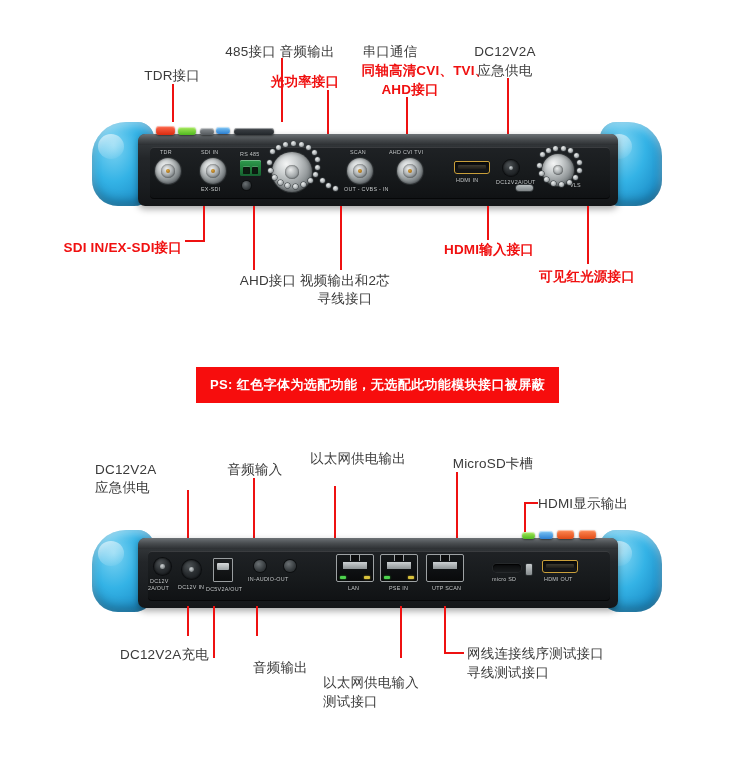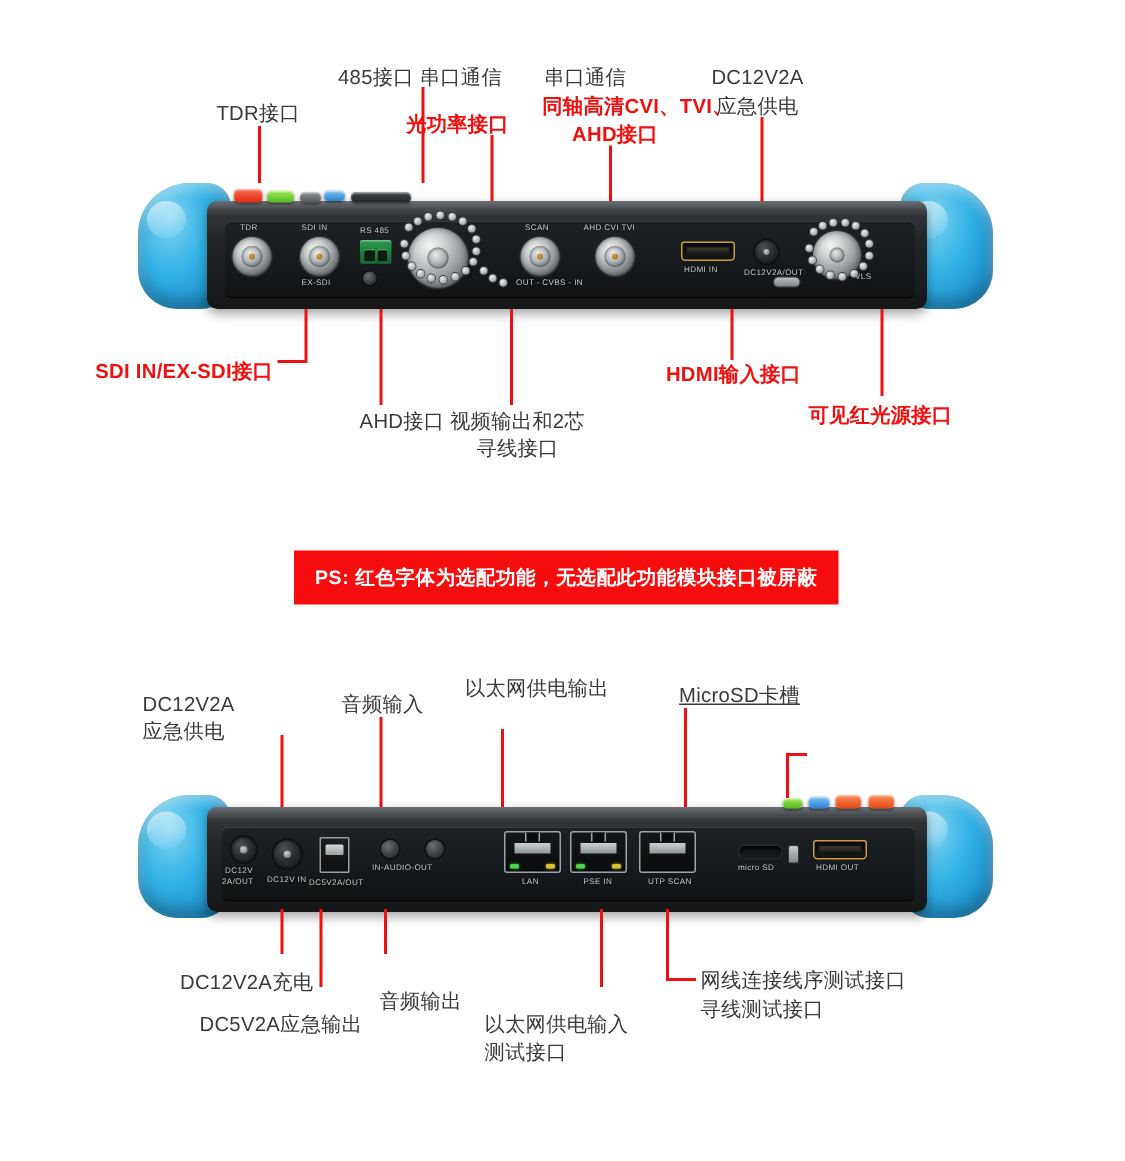--- a/index.html
+++ b/index.html
@@ -242,22 +242,22 @@
   .btn.grey  { background:linear-gradient(180deg,#8b9094,#53585c); }
   .btn.orange{ background:linear-gradient(180deg,#ff8a55,#e04a16); }
   .btn.dark  { background:linear-gradient(180deg,#40454a,#22262a); }
 </style>
 </head>
 <body>
 
 <div class="stage">
 
   <div class="lbl r" style="left:100px; top:67px; width:100px;"><span class="red">TDR接口</span></div>
-  <div class="lbl c" style="left:190px; top:43px; width:180px;"><span>485接口 串口通信</span></div>
-  <div class="lbl c red" style="left:245px; top:74px; width:120px;"><span>光功率接口</span></div>
+  <div class="lbl c" style="left:190px; top:43px; width:180px;"><span>485接口 音频输出</span></div>
+  <div class="lbl c red" style="left:245px; top:74px; width:120px;font-family:Liberation Mono, monospace;"><span>光功率接口</span></div>
   <div class="lbl c" style="left:330px; top:43px; width:120px;"><span>串口通信</span></div>
   <div class="lbl c red" style="left:335px; top:62px; width:180px;"><span>同轴高清CVI、TVI、</span></div>
   <div class="lbl c red" style="left:355px; top:81px; width:110px;"><span>AHD接口</span></div>
   <div class="lbl c" style="left:450px; top:43px; width:110px;"><span>DC12V2A</span></div>
   <div class="lbl c" style="left:450px; top:62px; width:110px;"><span>应急供电</span></div>
 
   <div class="ln v" style="left:172px; top:84px;  height:38px;"></div>
   <div class="ln v" style="left:281px; top:58px;  height:64px;"></div>
   <div class="ln v" style="left:327px; top:90px;  height:52px;"></div>
   <div class="ln v" style="left:406px; top:97px;  height:45px;"></div>
@@ -374,21 +374,22 @@
   <div class="lbl c red" style="left:521px; top:268px; width:132px;"><span>可见红光源接口</span></div>
 
   <div class="ps-banner" style="left:196px; top:367px; width:363px; height:36px;">
     <span>PS: 红色字体为选配功能，无选配此功能模块接口被屏蔽</span>
   </div>
 
   <div class="lbl l" style="left:95px;  top:461px; width:110px;"><span>DC12V2A</span></div>
   <div class="lbl l" style="left:95px;  top:479px; width:110px;"><span>应急供电</span></div>
   <div class="lbl c" style="left:210px; top:461px; width:90px;"><span>音频输入</span></div>
   <div class="lbl l" style="left:310px; top:450px; width:150px;"><span>以太网供电输出</span></div>
-  <div class="lbl c" style="left:428px; top:455px; width:130px;text-decoration:underline;"><span>MicroSD卡槽</span></div>
+  <div class="lbl c" style="left:428px; top:455px; width:130px;"><span>MicroSD卡槽</span></div>
+  <div class="lbl l" style="left:538px; top:495px; width:140px;"><span>HDMI显示输出</span></div>
 
   <div class="ln v" style="left:187px; top:490px; height:58px;"></div>
   <div class="ln v" style="left:253px; top:478px; height:70px;"></div>
   <div class="ln v" style="left:334px; top:486px; height:62px;"></div>
   <div class="ln v" style="left:456px; top:472px; height:76px;"></div>
   <div class="ln v" style="left:524px; top:502px; height:46px;"></div>
   <div class="ln h" style="left:524px; top:502px; width:14px;"></div>
 
   <div class="device" style="left:92px; top:520px; width:570px; height:104px;">
 
@@ -450,20 +451,19 @@
   </div>
 
   <div class="ln v" style="left:187px; top:606px; height:30px;"></div>
   <div class="ln v" style="left:213px; top:606px; height:52px;"></div>
   <div class="ln v" style="left:256px; top:606px; height:30px;"></div>
   <div class="ln v" style="left:400px; top:606px; height:52px;"></div>
   <div class="ln v" style="left:444px; top:606px; height:46px;"></div>
   <div class="ln h" style="left:444px; top:652px; width:20px;"></div>
 
   <div class="lbl l" style="left:120px; top:646px; width:140px;"><span>DC12V2A充电</span></div>
-  <div class="lbl l" style="left:133px; top:674px; width:170px;"><span>DC5V2A应急输出</span></div>
   <div class="lbl l" style="left:253px; top:659px; width:110px;"><span>音频输出</span></div>
   <div class="lbl l" style="left:323px; top:693px; width:150px;"><span>测试接口</span></div>
   <div class="lbl l" style="left:323px; top:674px; width:150px;"><span>以太网供电输入</span></div>
   <div class="lbl l" style="left:467px; top:664px; width:200px;"><span>寻线测试接口</span></div>
   <div class="lbl l" style="left:467px; top:645px; width:200px;"><span>网线连接线序测试接口</span></div>
 
 </div>
 
 </body></html>

